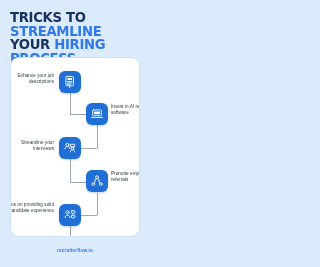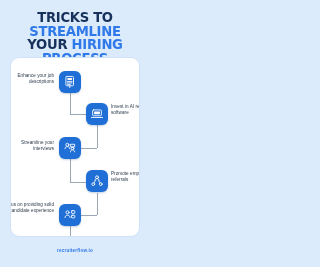--- a/index.html
+++ b/index.html
@@ -7,21 +7,21 @@
     width:150px;height:267px;overflow:hidden;
     background:#dcebfb;
     font-family:"Liberation Sans", sans-serif;
     -webkit-font-smoothing:antialiased;
   }
   .poster{position:relative;width:150px;height:267px;box-sizing:border-box;}
 
   
   .title{
     padding:11px 10px 0 10px;
-    text-align:center;
+    text-align:left;
     font-family:"DejaVu Sans", sans-serif;
     font-weight:700;
     font-size:13.2px;
     line-height:13.6px;
     letter-spacing:-0.3px;
     color:#16325c;
     text-transform:uppercase;
   }
   .title .hl{color:#2f79e8;}
   .title .l2{display:block;}

